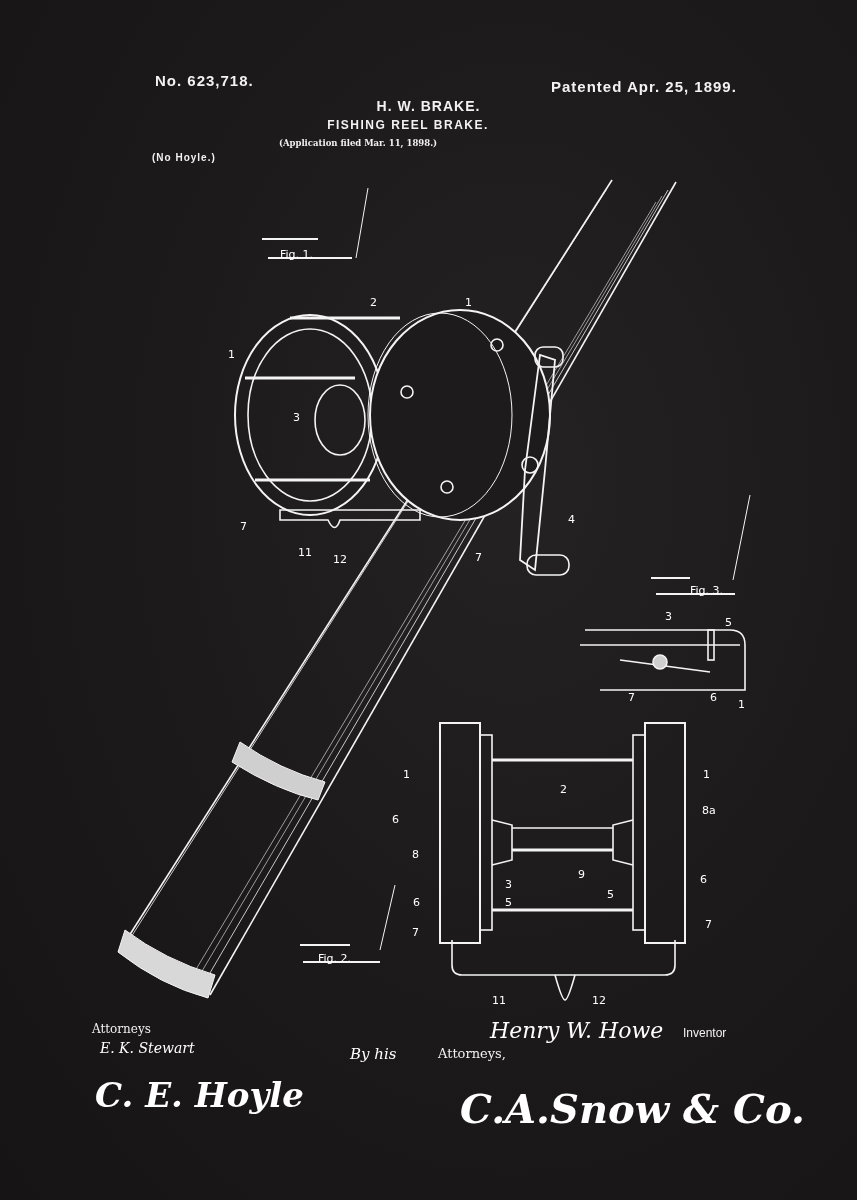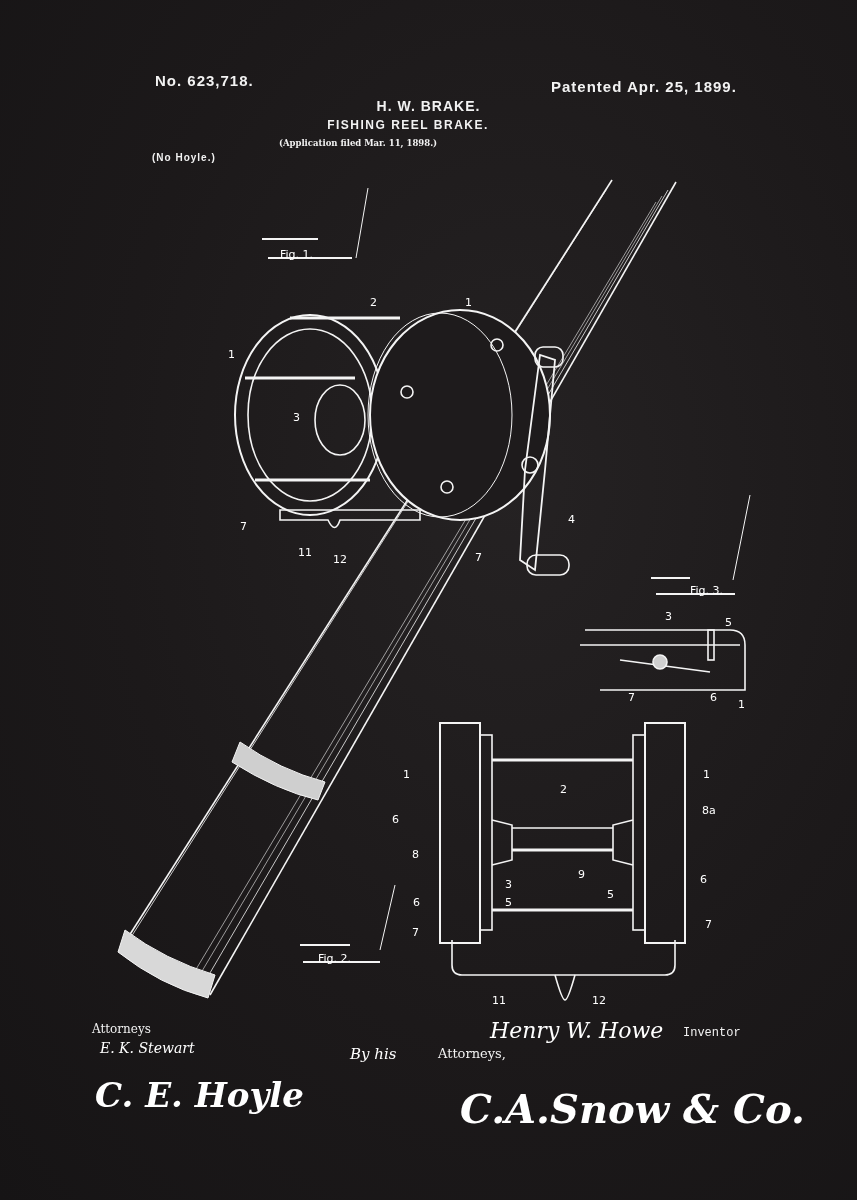--- a/index.html
+++ b/index.html
@@ -138,16 +138,16 @@
 <div class="abs fig-label" style="left:665px;top:602px;">3</div>
 <div class="abs fig-label" style="left:725px;top:608px;">5</div>
 <div class="abs fig-label" style="left:628px;top:683px;">7</div>
 <div class="abs fig-label" style="left:710px;top:683px;">6</div>
 <div class="abs fig-label" style="left:738px;top:690px;">1</div>
 
 <div class="abs" style="left:92px;top:1022px;font-family:'DejaVu Serif', serif;font-size:12px;">Attorneys</div>
 <div class="abs script" style="left:100px;top:1040px;font-size:14px;">E. K. Stewart</div>
 <div class="abs script" style="left:95px;top:1075px;font-size:34px;font-weight:bold;">C. E. Hoyle</div>
 <div class="abs script" style="left:490px;top:1018px;font-size:22px;">Henry W. Howe</div>
-<div class="abs" style="left:683px;top:1026px;font-family:Liberation Mono, monospace;font-size:12px;text-align:right;">Inventor</div>
+<div class="abs" style="left:683px;top:1026px;font-family:Liberation Sans, sans-serif;font-size:12px;text-align:right;">Inventor</div>
 <div class="abs script" style="left:350px;top:1045px;font-size:15px;">By his</div>
 <div class="abs" style="left:438px;top:1046px;font-family:'DejaVu Serif', serif;font-size:13px;">Attorneys,</div>
 <div class="abs script" style="left:460px;top:1085px;font-size:40px;font-weight:bold;">C.A.Snow &amp; Co.</div>
 
 </body></html>

